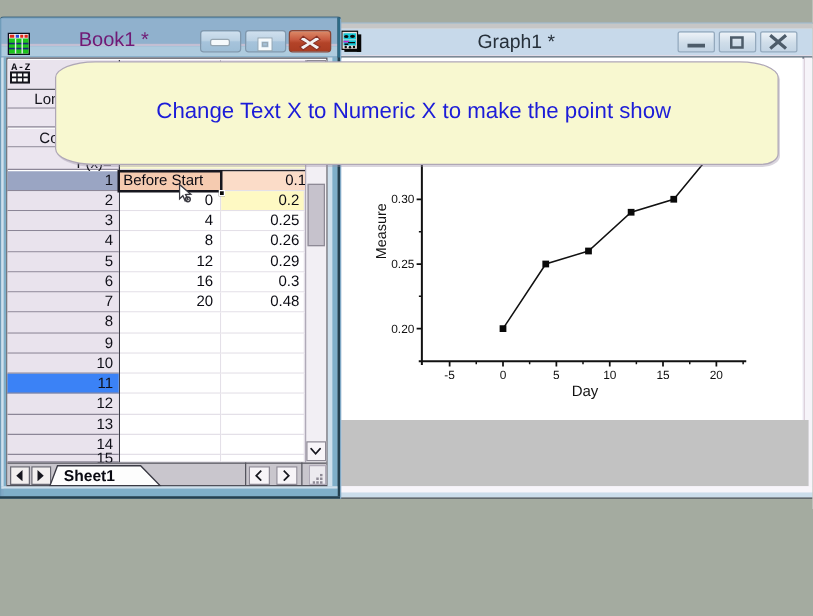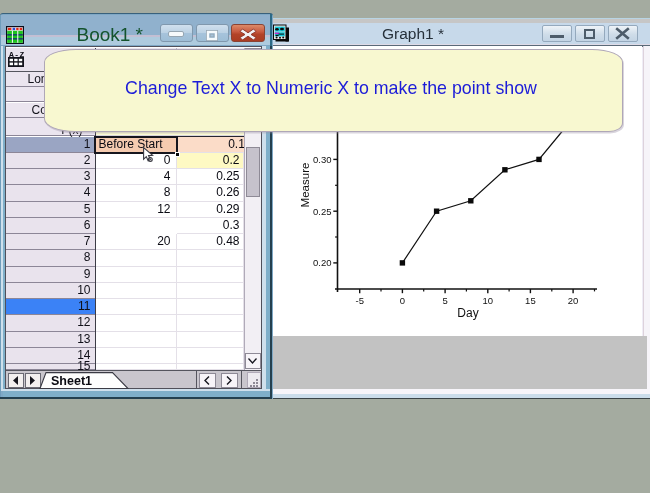--- a/index.html
+++ b/index.html
@@ -111,21 +111,21 @@
   <rect x="1.2" y="4.8" width="15.6" height="12" fill="#1dc41d"></rect>
   <g fill="#1a2a7a">
     <rect x="1.2" y="8.2" width="15.6" height="1.3"></rect>
     <rect x="1.2" y="12.2" width="15.6" height="1.3"></rect>
   </g>
   <g fill="#e8eef2">
     <rect x="5.9" y="4.8" width="1.1" height="12"></rect>
     <rect x="11.2" y="4.8" width="1.1" height="12"></rect>
   </g>
 </svg>
-<div class="abs" style="left:39px;top:23.9px;width:104px;text-align:right;font-size:19px;color:#14532d;">Book1 *</div>
+<div class="abs" style="left:39px;top:23.9px;width:104px;text-align:center;font-size:16px;color:#701a75;">Book1 *</div>
 
 <div class="abs" style="left:159.5px;top:24px;width:33.5px;height:18px;background:linear-gradient(#d0e0ee 0%,#bcd2e4 47%,#a6c3db 53%,#9ebed6 100%);border:1px solid #8098ad;border-radius:3px;"></div>
 <div class="abs" style="left:168px;top:31px;width:15.5px;height:5.5px;background:#f6fafc;border:1px solid #96a6b2;border-radius:2px;"></div>
 <div class="abs" style="left:196px;top:24px;width:32.5px;height:18px;background:linear-gradient(#d0e0ee 0%,#bcd2e4 47%,#a6c3db 53%,#9ebed6 100%);border:1px solid #8098ad;border-radius:3px;"></div>
 <svg class="abs" style="left:204px;top:28px;" width="16" height="15" viewBox="0 0 16 15">
   <rect x="2.5" y="2.5" width="11" height="10" fill="none" stroke="#96a6b2" stroke-width="1"></rect>
   <rect x="4" y="4" width="8" height="7" fill="none" stroke="#f6fafc" stroke-width="2.4"></rect>
   <rect x="6.1" y="6.1" width="3.8" height="2.8" fill="none" stroke="#96a6b2" stroke-width="0.9"></rect>
 </svg>
 <div class="abs" style="left:231px;top:24px;width:33.5px;height:18px;background:linear-gradient(#dc8a68 0%,#c75a40 42%,#b34328 58%,#aa3c22 100%);border:1px solid #8a4434;border-radius:3px;"></div>
@@ -183,20 +183,21 @@
 <div style="position:absolute;left:6.0px;top:169.1px;width:88.5px;height:16.25px;background:#e9e3ed;border-bottom:1px solid #8c8697;box-sizing:border-box;font:12px 'Liberation Sans',sans-serif;color:#101018;text-align:right;padding-right:4px;line-height:15.25px;">3</div>
 <div style="position:absolute;left:95.5px;top:169.1px;width:81.0px;height:16.25px;background:#fff;border-bottom:1px solid #e4e0e8;border-right:1px solid #e4e0e8;box-sizing:border-box;font:12px 'Liberation Sans',sans-serif;color:#0a0a12;text-align:right;padding-right:5px;line-height:15.25px;white-space:nowrap;overflow:hidden;">4</div>
 <div style="position:absolute;left:176.5px;top:169.1px;width:67.0px;height:16.25px;background:#fff;border-bottom:1px solid #e4e0e8;border-right:1px solid #e4e0e8;box-sizing:border-box;font:12px 'Liberation Sans',sans-serif;color:#0a0a12;text-align:right;padding-right:3px;line-height:15.25px;">0.25</div>
 <div style="position:absolute;left:6.0px;top:185.35px;width:88.5px;height:16.25px;background:#e9e3ed;border-bottom:1px solid #8c8697;box-sizing:border-box;font:12px 'Liberation Sans',sans-serif;color:#101018;text-align:right;padding-right:4px;line-height:15.25px;">4</div>
 <div style="position:absolute;left:95.5px;top:185.35px;width:81.0px;height:16.25px;background:#fff;border-bottom:1px solid #e4e0e8;border-right:1px solid #e4e0e8;box-sizing:border-box;font:12px 'Liberation Sans',sans-serif;color:#0a0a12;text-align:right;padding-right:5px;line-height:15.25px;white-space:nowrap;overflow:hidden;">8</div>
 <div style="position:absolute;left:176.5px;top:185.35px;width:67.0px;height:16.25px;background:#fff;border-bottom:1px solid #e4e0e8;border-right:1px solid #e4e0e8;box-sizing:border-box;font:12px 'Liberation Sans',sans-serif;color:#0a0a12;text-align:right;padding-right:3px;line-height:15.25px;">0.26</div>
 <div style="position:absolute;left:6.0px;top:201.6px;width:88.5px;height:16.25px;background:#e9e3ed;border-bottom:1px solid #8c8697;box-sizing:border-box;font:12px 'Liberation Sans',sans-serif;color:#101018;text-align:right;padding-right:4px;line-height:15.25px;">5</div>
 <div style="position:absolute;left:95.5px;top:201.6px;width:81.0px;height:16.25px;background:#fff;border-bottom:1px solid #e4e0e8;border-right:1px solid #e4e0e8;box-sizing:border-box;font:12px 'Liberation Sans',sans-serif;color:#0a0a12;text-align:right;padding-right:5px;line-height:15.25px;white-space:nowrap;overflow:hidden;">12</div>
 <div style="position:absolute;left:176.5px;top:201.6px;width:67.0px;height:16.25px;background:#fff;border-bottom:1px solid #e4e0e8;border-right:1px solid #e4e0e8;box-sizing:border-box;font:12px 'Liberation Sans',sans-serif;color:#0a0a12;text-align:right;padding-right:3px;line-height:15.25px;">0.29</div>
 <div style="position:absolute;left:6.0px;top:217.85px;width:88.5px;height:16.25px;background:#e9e3ed;border-bottom:1px solid #8c8697;box-sizing:border-box;font:12px 'Liberation Sans',sans-serif;color:#101018;text-align:right;padding-right:4px;line-height:15.25px;">6</div>
+<div style="position:absolute;left:95.5px;top:217.85px;width:81.0px;height:16.25px;background:#fff;border-bottom:1px solid #e4e0e8;border-right:1px solid #e4e0e8;box-sizing:border-box;font:12px 'Liberation Sans',sans-serif;color:#0a0a12;text-align:right;padding-right:5px;line-height:15.25px;white-space:nowrap;overflow:hidden;">16</div>
 <div style="position:absolute;left:176.5px;top:217.85px;width:67.0px;height:16.25px;background:#fff;border-bottom:1px solid #e4e0e8;border-right:1px solid #e4e0e8;box-sizing:border-box;font:12px 'Liberation Sans',sans-serif;color:#0a0a12;text-align:right;padding-right:3px;line-height:15.25px;">0.3</div>
 <div style="position:absolute;left:6.0px;top:234.1px;width:88.5px;height:16.25px;background:#e9e3ed;border-bottom:1px solid #8c8697;box-sizing:border-box;font:12px 'Liberation Sans',sans-serif;color:#101018;text-align:right;padding-right:4px;line-height:15.25px;">7</div>
 <div style="position:absolute;left:95.5px;top:234.1px;width:81.0px;height:16.25px;background:#fff;border-bottom:1px solid #e4e0e8;border-right:1px solid #e4e0e8;box-sizing:border-box;font:12px 'Liberation Sans',sans-serif;color:#0a0a12;text-align:right;padding-right:5px;line-height:15.25px;white-space:nowrap;overflow:hidden;">20</div>
 <div style="position:absolute;left:176.5px;top:234.1px;width:67.0px;height:16.25px;background:#fff;border-bottom:1px solid #e4e0e8;border-right:1px solid #e4e0e8;box-sizing:border-box;font:12px 'Liberation Sans',sans-serif;color:#0a0a12;text-align:right;padding-right:3px;line-height:15.25px;">0.48</div>
 <div style="position:absolute;left:6.0px;top:250.35px;width:88.5px;height:16.25px;background:#e9e3ed;border-bottom:1px solid #8c8697;box-sizing:border-box;font:12px 'Liberation Sans',sans-serif;color:#101018;text-align:right;padding-right:4px;line-height:15.25px;">8</div>
 <div style="position:absolute;left:95.5px;top:250.35px;width:81.0px;height:16.25px;background:#fff;border-bottom:1px solid #e4e0e8;border-right:1px solid #e4e0e8;box-sizing:border-box;font:12px 'Liberation Sans',sans-serif;color:#0a0a12;text-align:right;padding-right:5px;line-height:15.25px;white-space:nowrap;overflow:hidden;"></div>
 <div style="position:absolute;left:176.5px;top:250.35px;width:67.0px;height:16.25px;background:#fff;border-bottom:1px solid #e4e0e8;border-right:1px solid #e4e0e8;box-sizing:border-box;font:12px 'Liberation Sans',sans-serif;color:#0a0a12;text-align:right;padding-right:3px;line-height:15.25px;"></div>
 <div style="position:absolute;left:6.0px;top:266.6px;width:88.5px;height:16.25px;background:#e9e3ed;border-bottom:1px solid #8c8697;box-sizing:border-box;font:12px 'Liberation Sans',sans-serif;color:#101018;text-align:right;padding-right:4px;line-height:15.25px;">9</div>
 <div style="position:absolute;left:95.5px;top:266.6px;width:81.0px;height:16.25px;background:#fff;border-bottom:1px solid #e4e0e8;border-right:1px solid #e4e0e8;box-sizing:border-box;font:12px 'Liberation Sans',sans-serif;color:#0a0a12;text-align:right;padding-right:5px;line-height:15.25px;white-space:nowrap;overflow:hidden;"></div>
 <div style="position:absolute;left:176.5px;top:266.6px;width:67.0px;height:16.25px;background:#fff;border-bottom:1px solid #e4e0e8;border-right:1px solid #e4e0e8;box-sizing:border-box;font:12px 'Liberation Sans',sans-serif;color:#0a0a12;text-align:right;padding-right:3px;line-height:15.25px;"></div>

